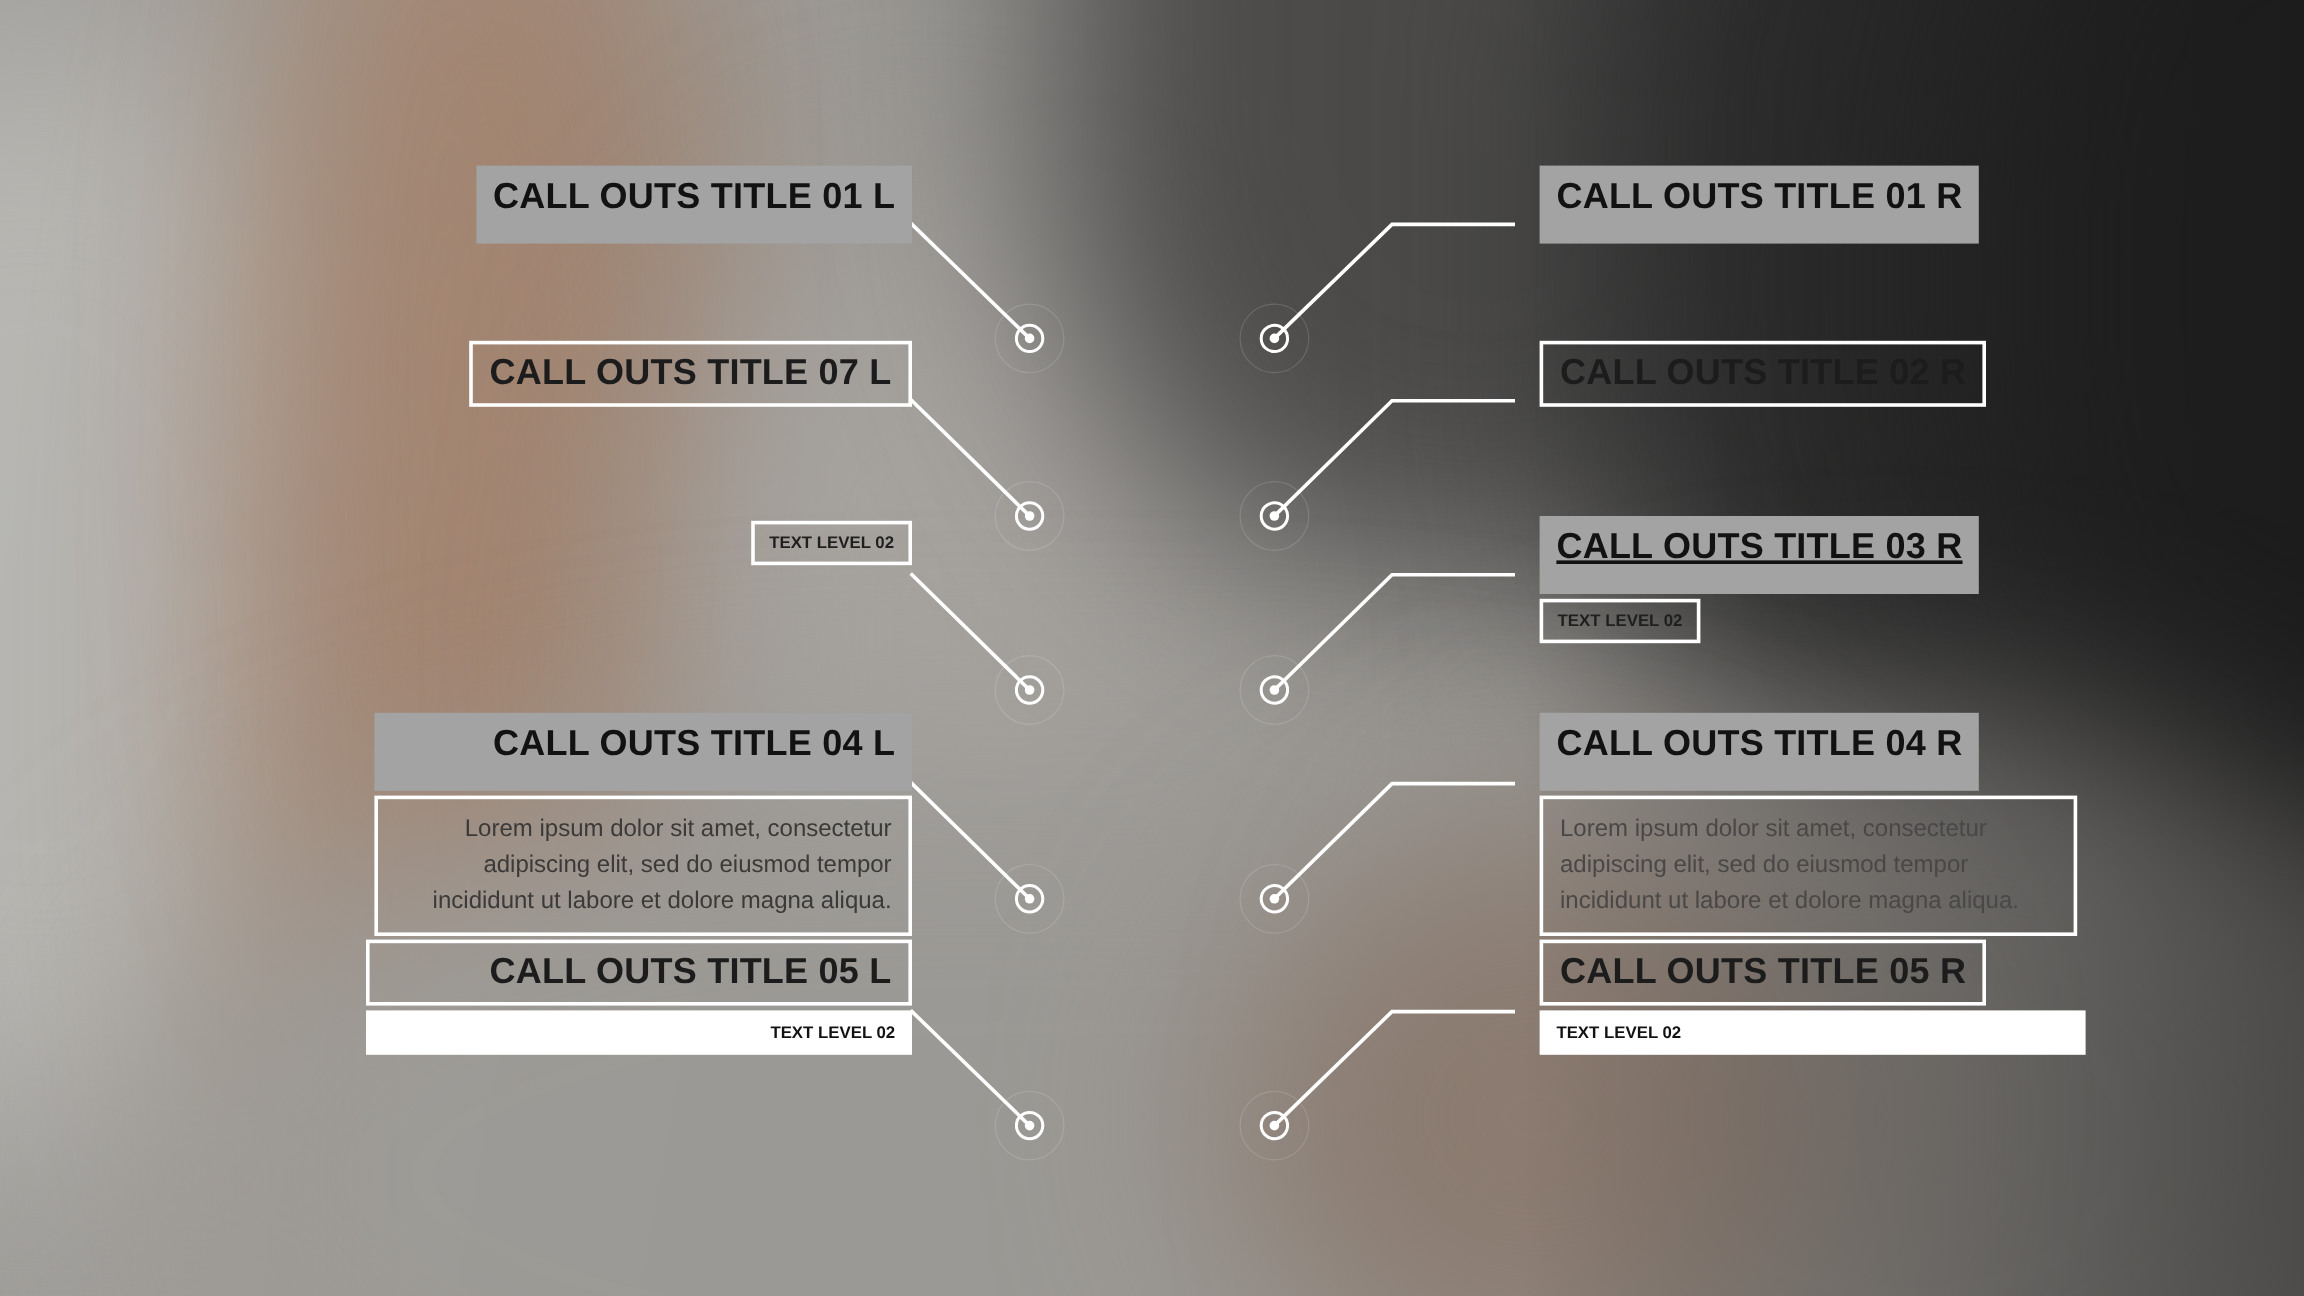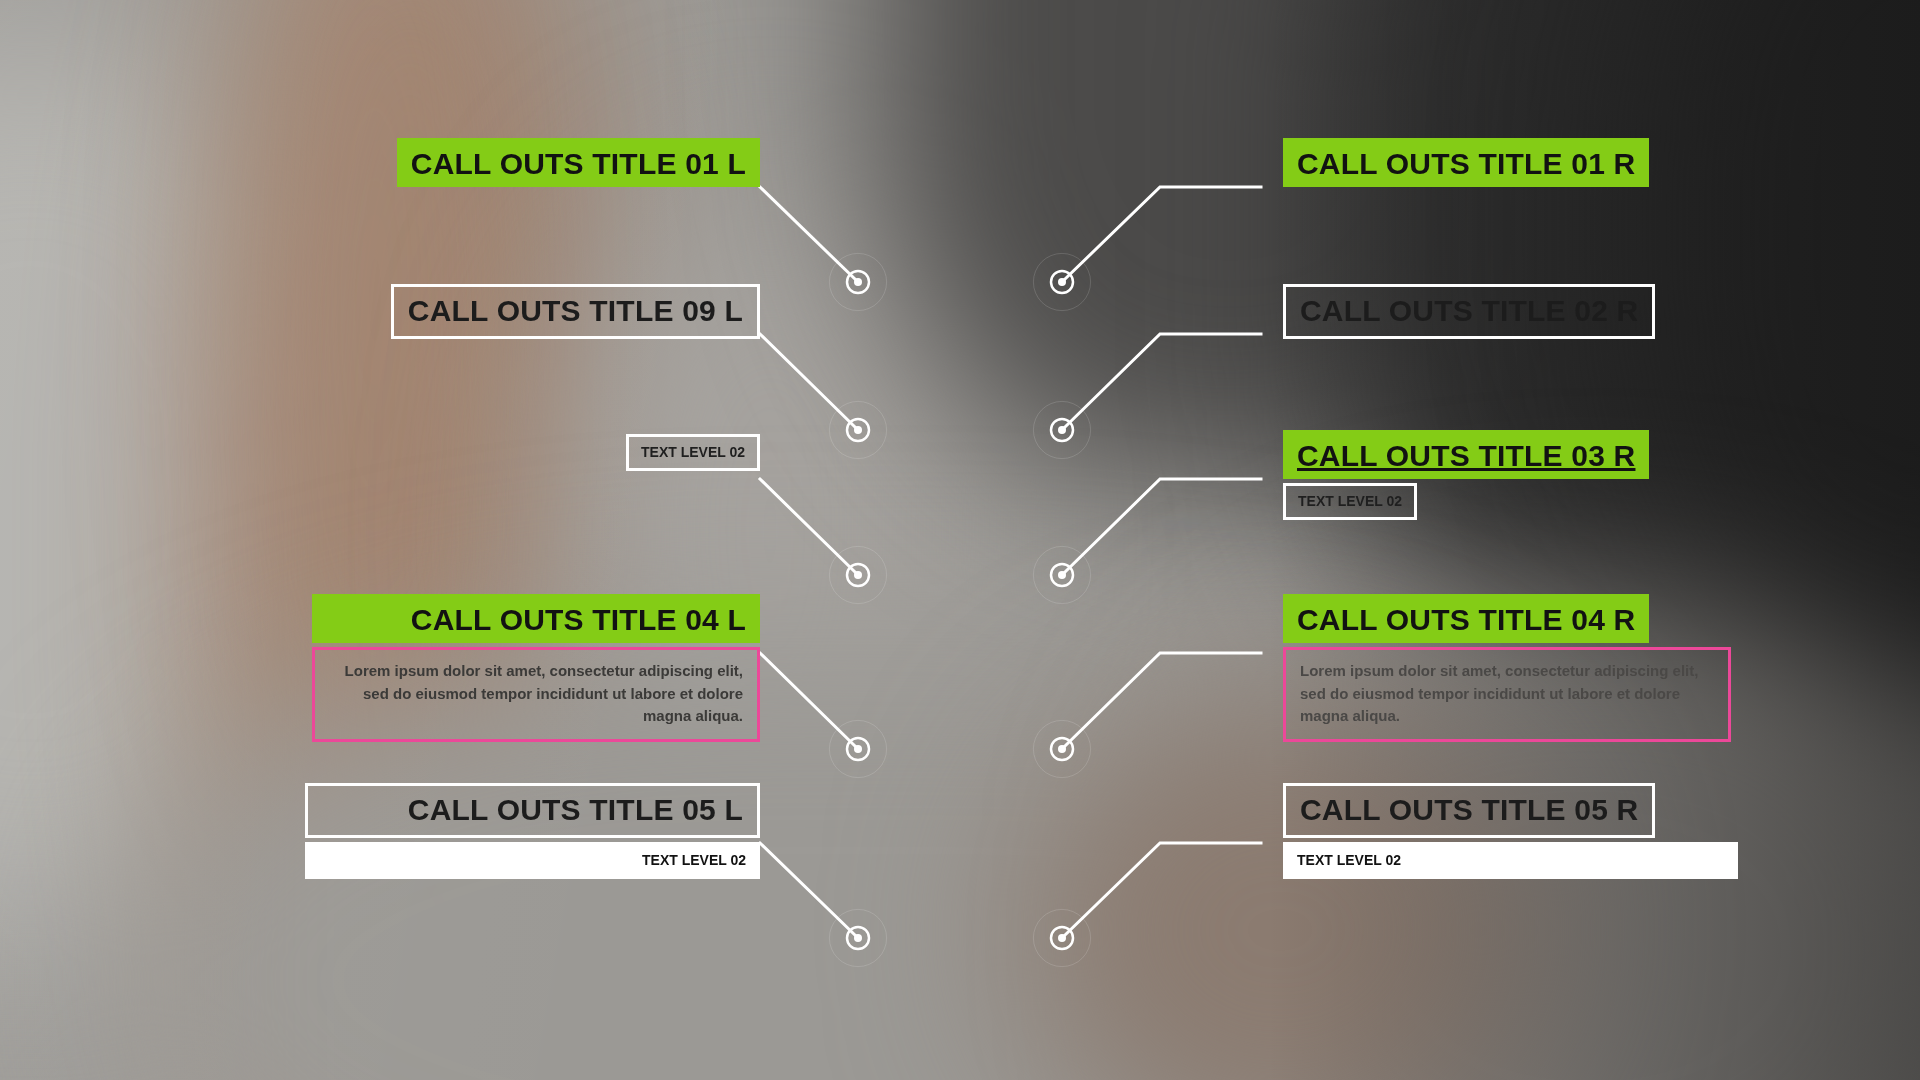--- a/index.html
+++ b/index.html
@@ -111,23 +111,23 @@
     white-space: nowrap;
   }
 
   
   .title {
     font-weight: 700;
     letter-spacing: 0.2px;
     line-height: 1;
   }
   .title.solid {
-    background: #84cc16;
+    background: #a3a3a3;
     color: #121212;
-    padding: 11px 14px 8px 14px;
+    padding: 11px 14px 24px 14px;
     font-size: 30px;
   }
   .title.outline {
     background: transparent;
     border: 3px solid #ffffff;
     color: #1c1c1c;
     padding: 9px 14px 10px 14px;
     font-size: 30px;
   }
 
@@ -145,27 +145,26 @@
   }
   .level2.solid {
     background: #ffffff;
     color: #121212;
     padding: 11px 14px 12px 14px;
   }
 
   
   .body-box {
     box-sizing: border-box;
-    border: 3px solid #ec4899;
+    border: 3px solid #ffffff;
     background: transparent;
     color: #3b3a38;
-    font-size: 15px;
+    font-size: 20px;
     line-height: 1.5;
     padding: 10px 14px 11px 14px;
-    font-weight: bold;
   }
   .body-box.rightcol { color: #4a4846; }
 
   .gap-sm { height: 4px; }
 </style>
 </head>
 <body>
 
 <div id="stage">
 
@@ -224,21 +223,21 @@
       <circle cx="1062" cy="938" r="28.6" fill="none" stroke="#ffffff" stroke-width="1" opacity="0.14"></circle>
       <circle cx="1062" cy="938" r="11" fill="none" stroke="#ffffff" stroke-width="2.5"></circle>
       <circle cx="1062" cy="938" r="4" fill="#ffffff"></circle>
     </svg>
 
   <div class="callout left" style="right:1160px; top:138px;">
     <div class="bar title solid">CALL OUTS TITLE 01 L</div>
   </div>
 
   <div class="callout left" style="right:1160px; top:284px;">
-    <div class="bar title outline">CALL OUTS TITLE 09 L</div>
+    <div class="bar title outline">CALL OUTS TITLE 07 L</div>
   </div>
 
   <div class="callout left" style="right:1160px; top:430px;">
     <div class="gap-sm"></div>
     <div class="bar level2 outline" style="display:inline-block;">TEXT LEVEL 02</div>
   </div>
 
   <div class="callout left" style="right:1160px; top:594px;">
     <div class="bar title solid">CALL OUTS TITLE 04 L</div>
     <div class="gap-sm"></div>

